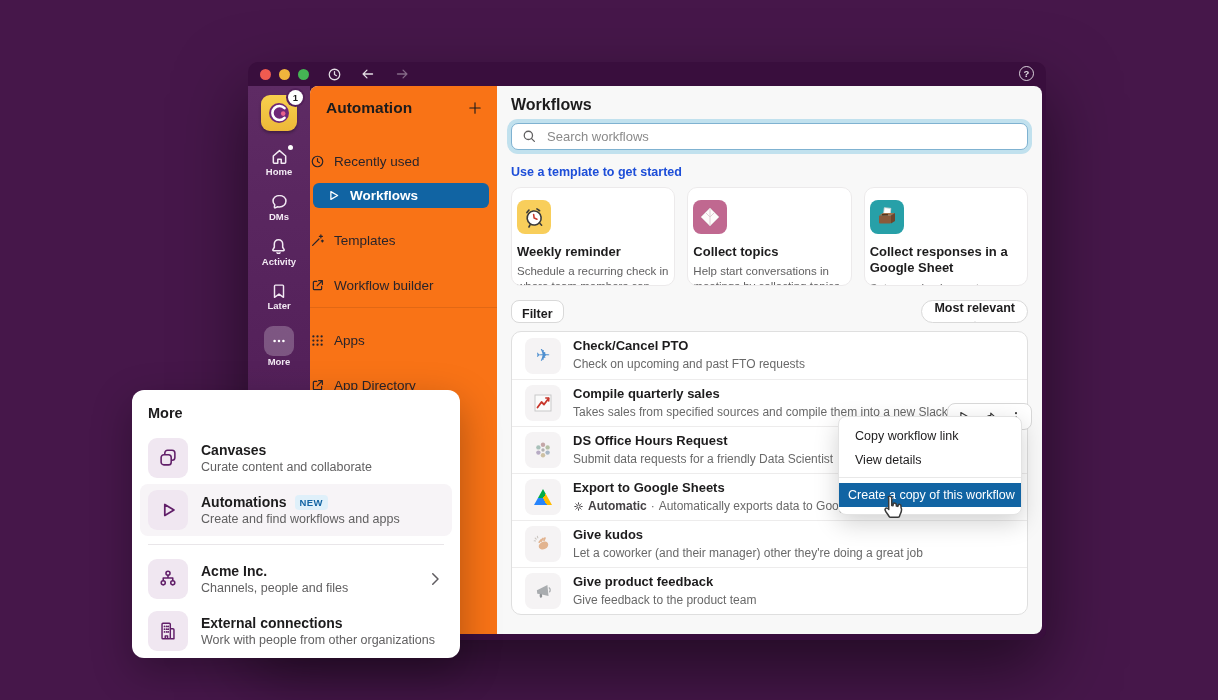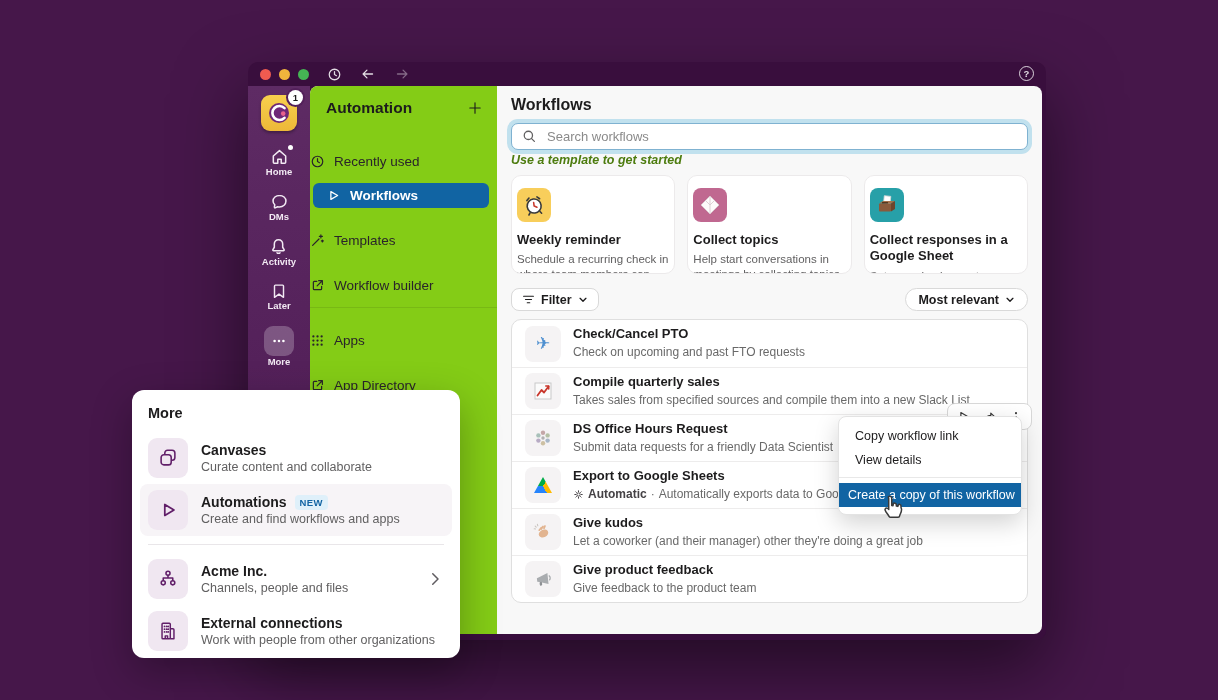--- a/index.html
+++ b/index.html
@@ -47,47 +47,47 @@
   .rail-icon-wrap { position:relative; }
   .rail-dot { position:absolute; top:-2px; right:-4px; width:5px; height:5px; border-radius:50%; background:#FFF; }
   .more-btn { width:30px; height:30px; border-radius:9px; background:rgba(255,255,255,.24);
               display:flex; align-items:center; justify-content:center; }
 
   
   .content { position:absolute; left:62px; top:24px; right:4px; bottom:6px;
              border-radius:8px; overflow:hidden; display:flex; background:#F8F8F8; }
 
   
-  .panel { width:187px; flex-shrink:0; background:#84cc16; padding-top:11px; }
+  .panel { width:187px; flex-shrink:0; background:#f97316; padding-top:11px; }
   .panel-header { display:flex; justify-content:space-between; align-items:center; padding:2px 14px 12px 16px; }
   .panel-title { font-size:15.5px; font-weight:bold; color:#1D1C1D; }
   .p-item { display:flex; align-items:center; gap:9px; padding:4px 0; font-size:13.5px; color:#29242A; height:25px;margin-top:20px; }
   .p-item.active { background:#1164A3; color:#FFF; border-radius:6px; margin:0 8px 0 3px; padding:4px 13px; font-weight:bold; }
   .p-group { margin-top:9px; }
   .p-div { height:1px; background:rgba(0,0,0,.09); margin:9px 0 9px 0; }
 
   
   .main { flex:1; min-width:0; padding:10px 14px 0 14px; display:flex; flex-direction:column; }
   .m-title { font-size:16px; font-weight:bold; color:#1D1C1D; }
   .search { margin-top:9px; height:27px; background:#FFF; border:1px solid #7FB2D1; border-radius:7px;
             box-shadow:0 0 0 4px rgba(29,155,209,.25); display:flex; align-items:center; gap:8px; padding:0 10px; }
   .search input { border:none; outline:none; flex:1; font-size:13px; color:#1D1C1D; background:transparent;
                   font-family:"Liberation Sans", sans-serif; }
   .search input::placeholder { color:#8A8A8A; }
-  .tmpl-head { margin-top:3px; font-size:12.5px; font-weight:bold; color:#4d7c0f;font-style:italic; }
+  .tmpl-head { margin-top:15px; font-size:12.5px; font-weight:bold; color:#1d4ed8; }
   .cards { display:flex; gap:12px; margin-top:8px; }
   .card { flex:1; background:#FFF; border:1px solid #ECEAEB; border-radius:10px; padding:12px 5px; height:99px; overflow:hidden; }
   .card-icon { width:34px; height:34px; border-radius:8px; display:flex; align-items:center; justify-content:center; }
   .card-title { margin-top:10px; font-size:13px; font-weight:bold; line-height:1.25; color:#1D1C1D; }
   .card-desc { margin-top:4px; font-size:11.5px; color:#616061; line-height:1.3; }
   .icon-bg-yellow { background:#F8CE5B; } .icon-bg-pink { background:#C06890; } .icon-bg-teal { background:#27A0A8; }
 
   .filter-row { display:flex; justify-content:space-between; align-items:center; margin-top:14px; }
   .btn { display:inline-flex; align-items:center; gap:6px; background:#FFF; border:1px solid #D9D9D9;
-         font-size:12.5px; font-weight:bold; color:#1D1C1D; height:23px; }
+         font-size:12.5px; font-weight:bold; color:#1D1C1D; height:23px;flex-direction:column; }
   .filter-btn { border-radius:8px; padding:0 10px; }
   .sort-btn { border-radius:13px; padding:0 12px; }
 
   .list { margin-top:8px; background:#FFF; border:1px solid #DFDFDF; border-radius:10px; overflow:hidden; }
   .row { display:flex; align-items:center; gap:12px; padding:0 13px; height:47px; border-top:1px solid #EDECEC; }
   .row:first-child { border-top:none; }
   .row-icon { width:36px; height:36px; border-radius:8px; background:#F5F3F4; display:flex; align-items:center;
               justify-content:center; flex-shrink:0; }
   .row-title { font-size:13px; font-weight:bold; color:#1D1C1D; line-height:1.3; }
   .row-desc { font-size:12px; color:#696969; margin-top:2px; display:flex; align-items:center; gap:4px; line-height:1.3; }

